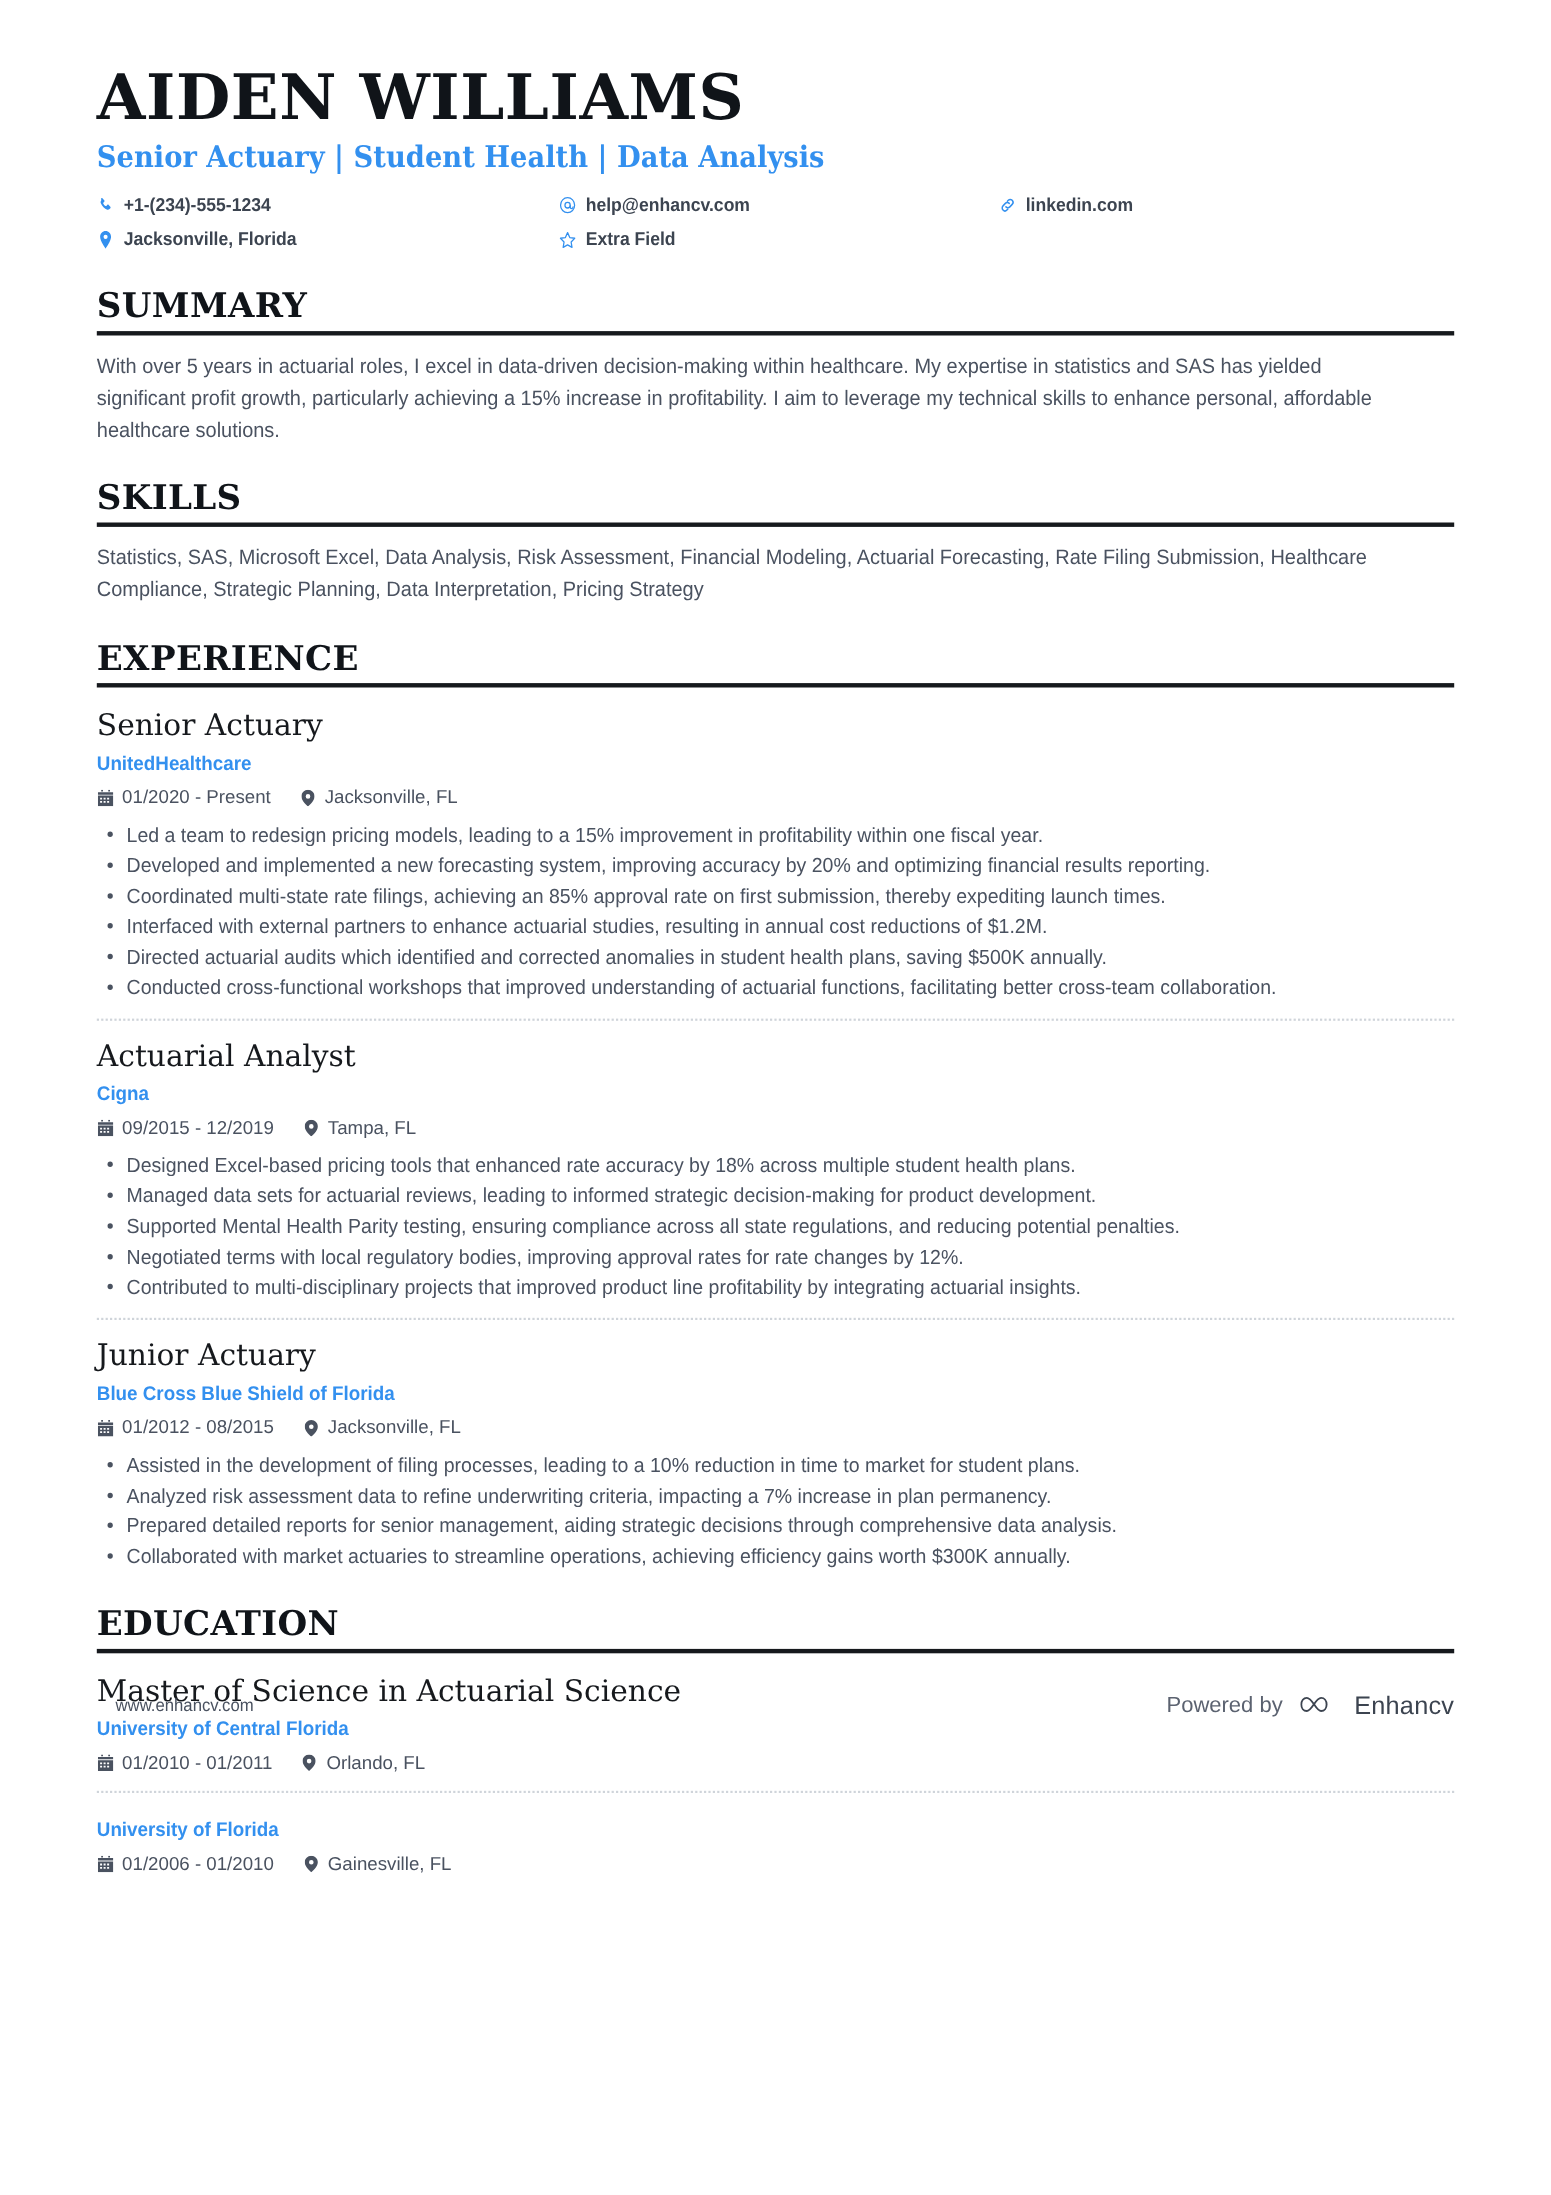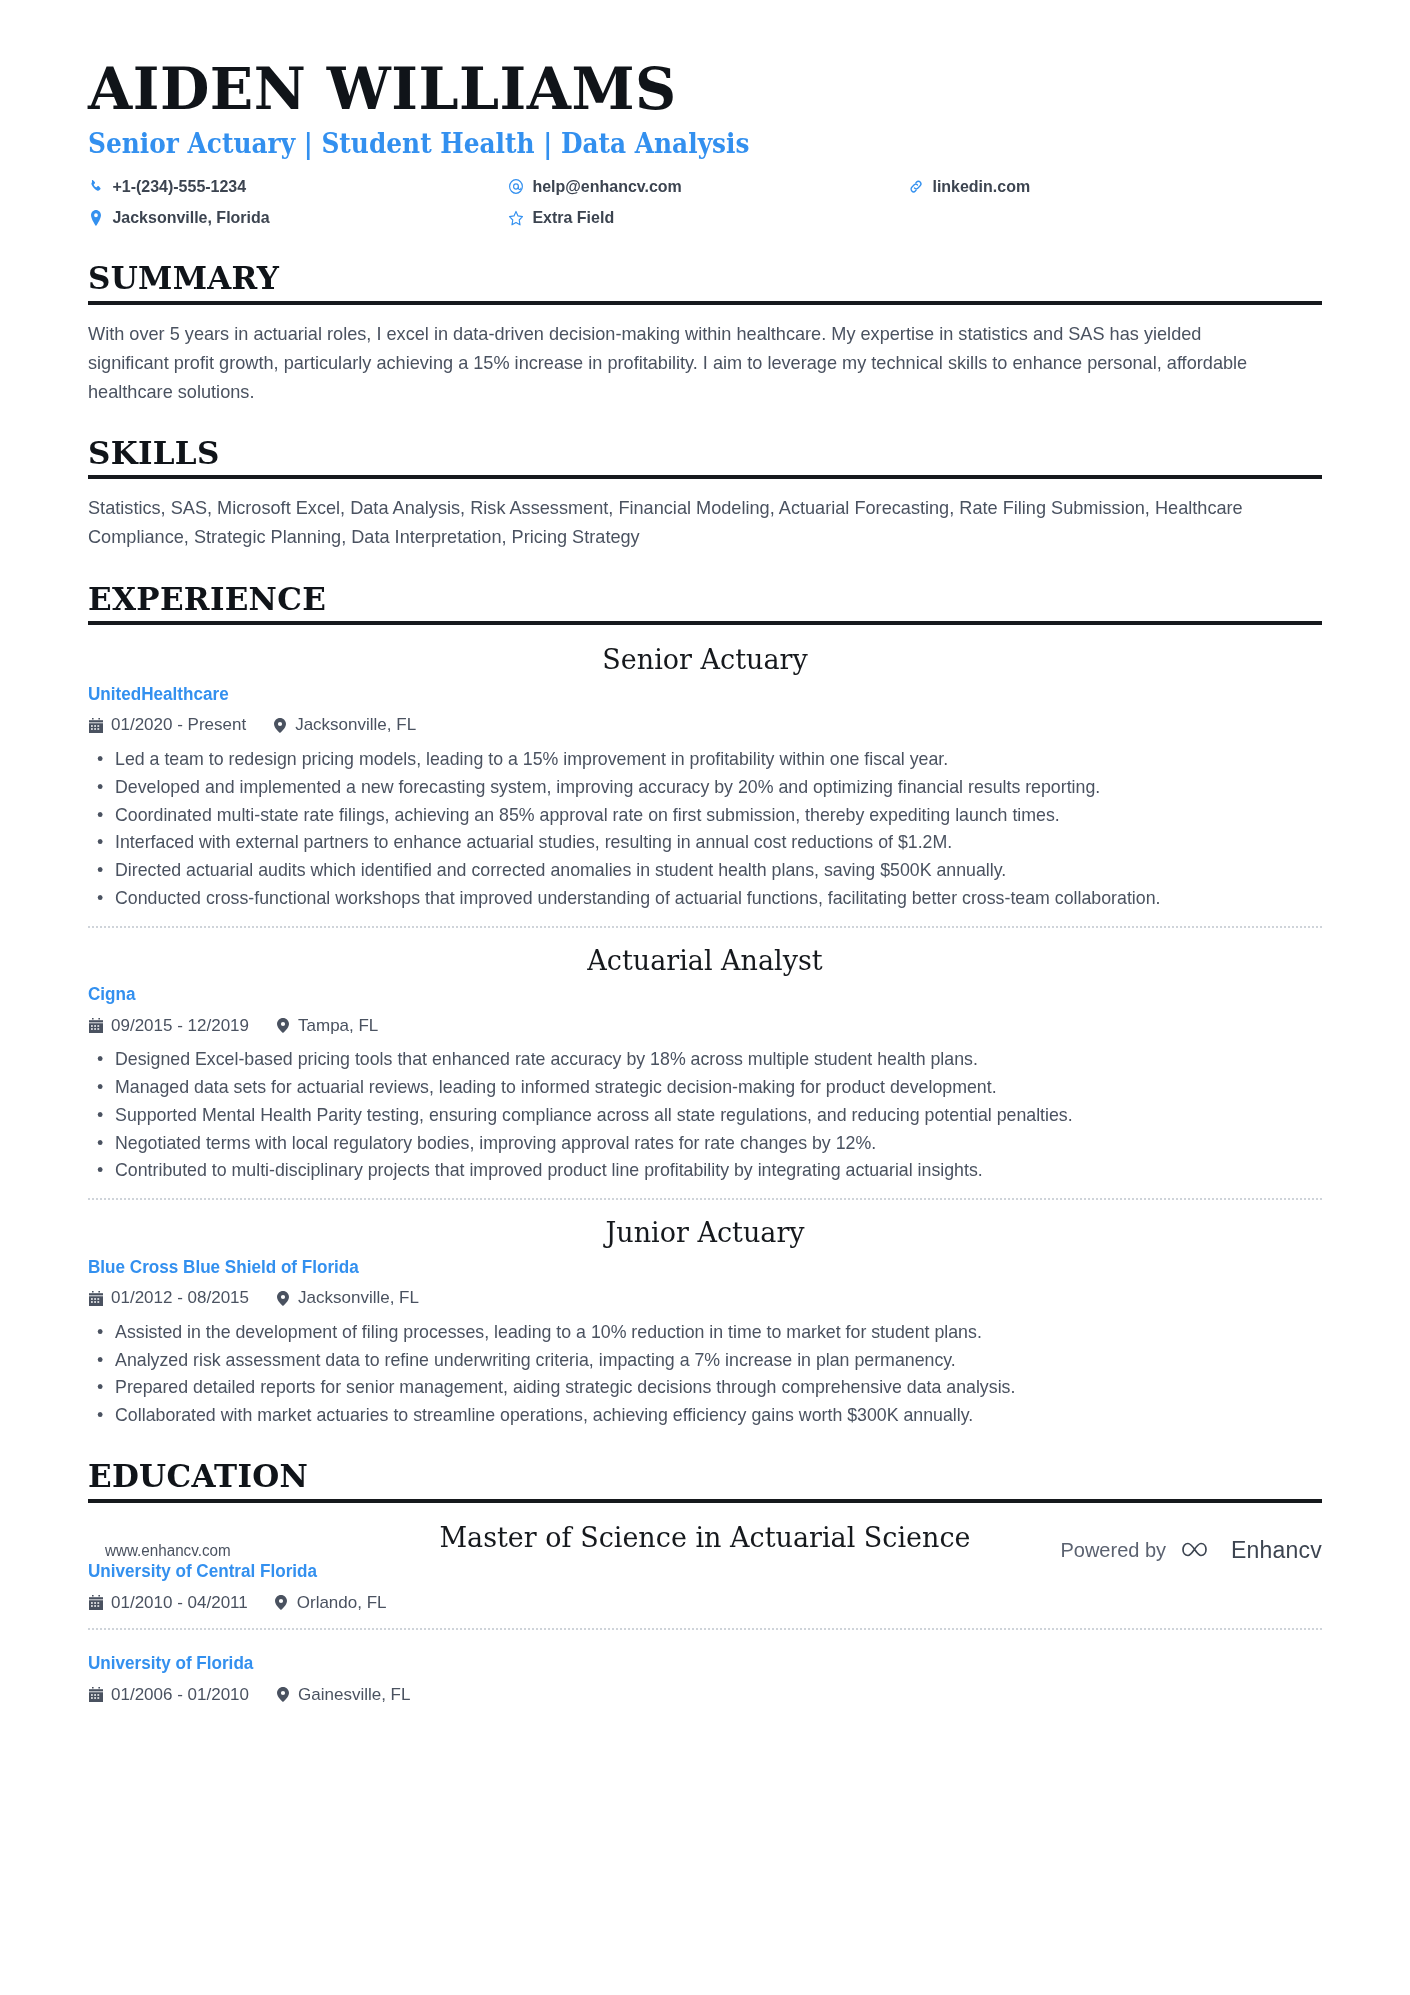--- a/index.html
+++ b/index.html
@@ -113,21 +113,20 @@
     margin-top: 14px;
     padding-top: 16px;
   }
 
   .entry-title {
     font-family: "DejaVu Serif", serif;
     font-weight: normal;
     font-size: 27px;
     color: #16191d;
     line-height: 1.25;
-    text-align: center;
   }
 
   .entry-org {
     font-size: 18px;
     font-weight: bold;
     color: #3390ef;
     margin-top: 5px;
     line-height: 1.35;
     transform: scaleX(0.95);
     transform-origin: left center;
@@ -415,21 +414,21 @@
           <div class="entry-org">University of Central Florida</div>
           <div class="entry-meta">
             <span class="meta-item">
               <span class="m-icon">
                 <svg width="14" height="15" viewBox="0 0 14 15" fill="currentColor">
                   <path d="M3 0h1.6v1.6H3zM9.4 0H11v1.6H9.4z"></path>
                   <path d="M0 2.2h14V4.4H0z"></path>
                   <path d="M0 5.2h14V15H0zm2 2v1.6h1.8V7.2zm3.2 0v1.6H7V7.2zm3.2 0v1.6h1.8V7.2zM2 10.2v1.6h1.8v-1.6zm3.2 0v1.6H7v-1.6zm3.2 0v1.6h1.8v-1.6z"></path>
                 </svg>
               </span>
-              <span>01/2010 - 04/2011</span>
+              <span>01/2010 - 01/2011</span>
             </span>
             <span class="meta-item">
               <span class="m-icon">
                 <svg width="12" height="15" viewBox="0 0 12 15" fill="currentColor">
                   <path d="M6 0C2.7 0 0 2.7 0 6c0 4.2 6 9 6 9s6-4.8 6-9c0-3.3-2.7-6-6-6zm0 8.1A2.1 2.1 0 1 1 6 3.9a2.1 2.1 0 0 1 0 4.2z"></path>
                 </svg>
               </span>
               <span>Orlando, FL</span>
             </span>
           </div>

